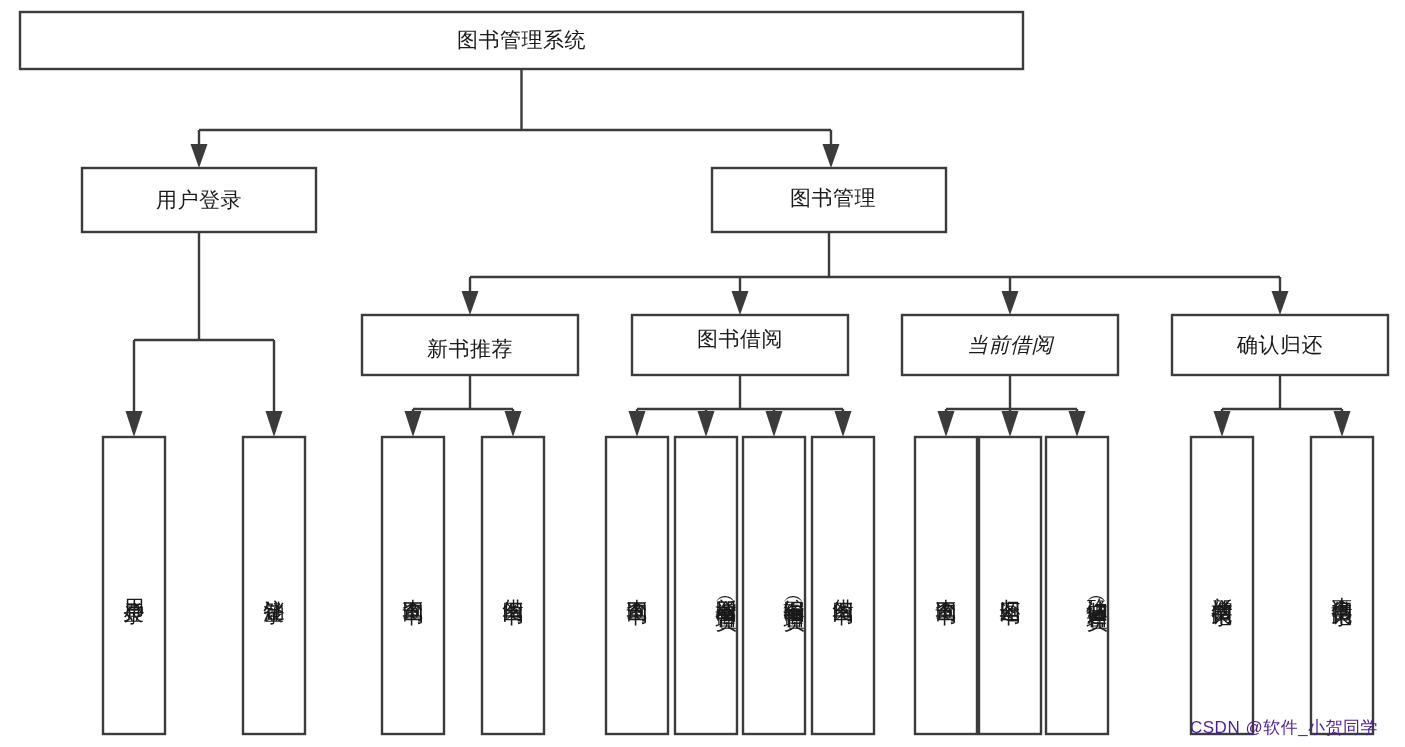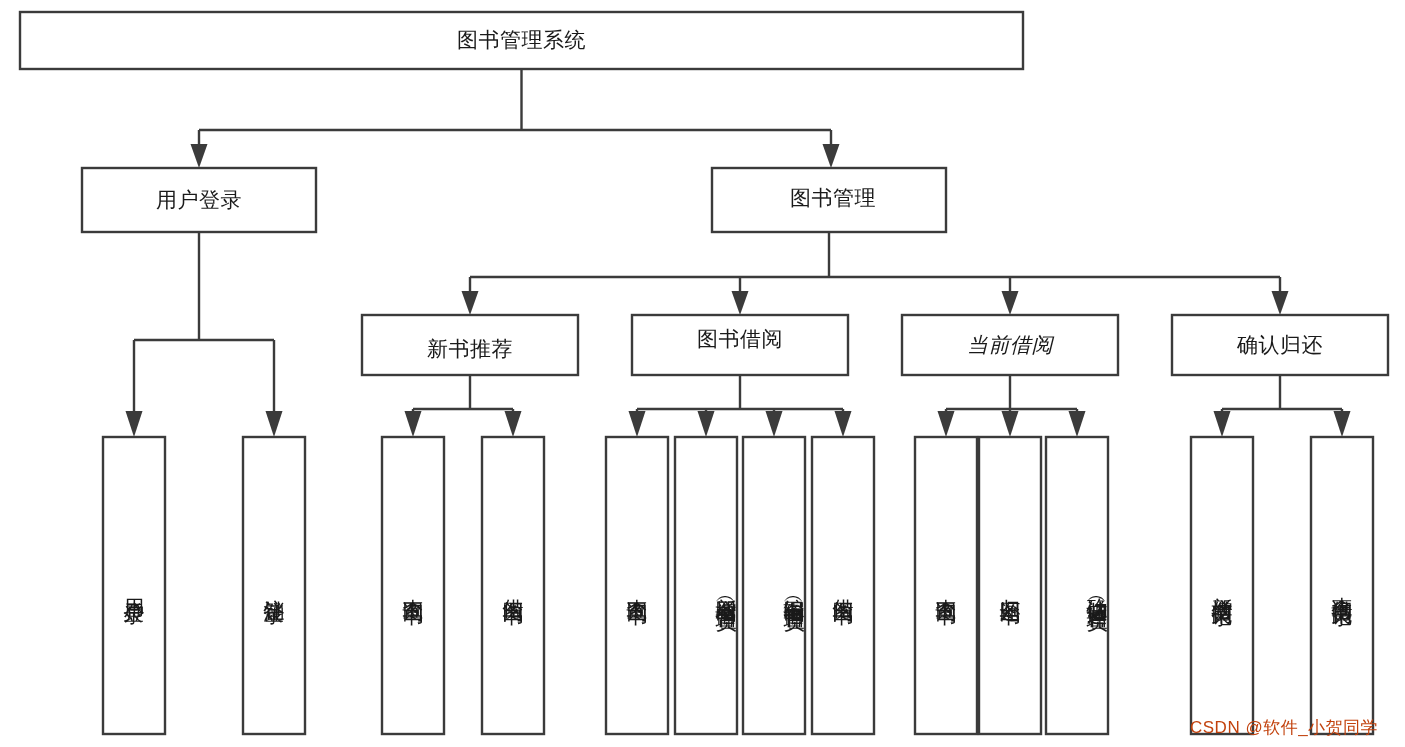--- a/index.html
+++ b/index.html
@@ -60,21 +60,21 @@
     justify-content: center;
     writing-mode: vertical-rl;
     text-orientation: upright;
     color: #1a1a1a;
     font-size: 21px;
     letter-spacing: 2px;
     line-height: 1.05;
   }
   .watermark {
     position: absolute;
-    color: #c2410c;
+    color: #4c1d95;
     font-size: 17px;
     letter-spacing: 0.5px;
     white-space: nowrap;
   }
 </style>
 </head>
 <body>
 
 <div id="diagram-root">
 

